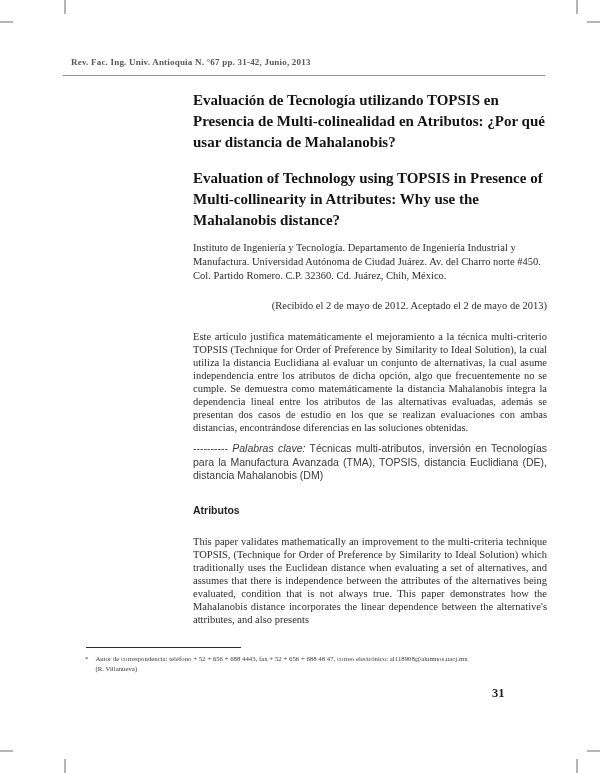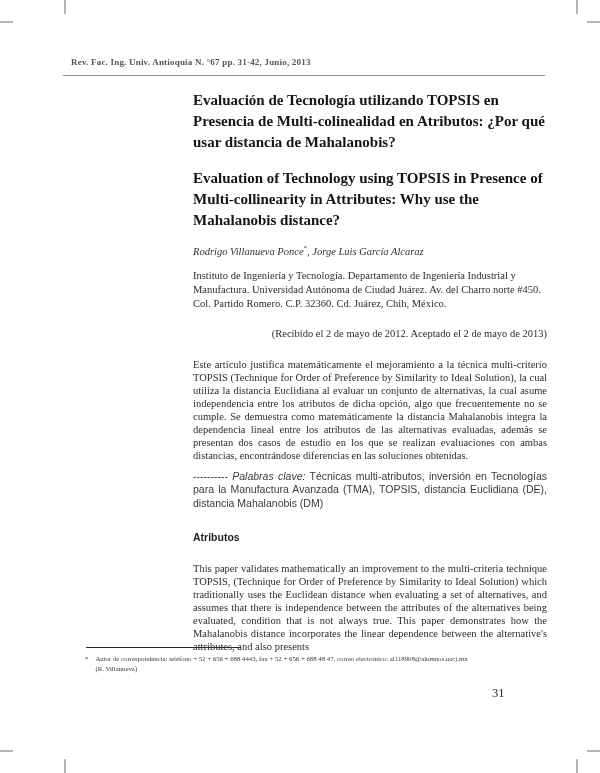--- a/index.html
+++ b/index.html
@@ -69,21 +69,21 @@
     }
     .footnote {
       position: absolute; left: 85px; top: 654px; width: 462px;
       font-size: 6.8px; line-height: 9.5px; color: #3a3a3a;
       display: flex; gap: 7px;
     }
     .footnote .fn-marker { flex: 0 0 auto; }
 
     .pageno {
       position: absolute; left: 492px; top: 686px;
-      font-size: 12.5px; font-weight: normal; color: #1f1f1f;
+      font-size: 12.5px; font-weight: bold; color: #1f1f1f;
     }
   </style>
 </head>
 <body>
 
 <div class="crop tl-v"></div>
 <div class="crop tl-h"></div>
 <div class="crop tr-v"></div>
 <div class="crop tr-h"></div>
 <div class="crop bl-h"></div>
@@ -91,21 +91,20 @@
 <div class="crop br-h"></div>
 <div class="crop br-v"></div>
 
 <div class="journal-header">Rev. Fac. Ing. Univ. Antioquia N. °67 pp. 31-42, Junio, 2013</div>
 <div class="header-rule"></div>
 
 <div class="main">
   <div class="title title-es">Evaluación de Tecnología utilizando TOPSIS en Presencia de Multi-colinealidad en Atributos: ¿Por qué usar distancia de Mahalanobis?</div>
   <div class="title title-en">Evaluation of Technology using TOPSIS in Presence of Multi-collinearity in Attributes: Why use the Mahalanobis distance?</div>
 
-  <div class="authors"><span>Rodrigo Villanueva Ponce</span><sup>*</sup><span>, Jorge Luis García Alcaraz</span></div>
 
   <div class="affiliation">Instituto de Ingeniería y Tecnología. Departamento de Ingeniería Industrial y Manufactura. Universidad Autónoma de Ciudad Juárez. Av. del Charro norte #450. Col. Partido Romero. C.P. 32360. Cd. Juárez, Chih, México.</div>
 
   <div class="received">(Recibido el 2 de mayo de 2012. Aceptado el 2 de mayo de 2013)</div>
 
   <div class="para">Este artículo justifica matemáticamente el mejoramiento a la técnica multi-criterio TOPSIS (Technique for Order of Preference by Similarity to Ideal Solution), la cual utiliza la distancia Euclidiana al evaluar un conjunto de alternativas, la cual asume independencia entre los atributos de dicha opción, algo que frecuentemente no se cumple. Se demuestra como matemáticamente la distancia Mahalanobis integra la dependencia lineal entre los atributos de las alternativas evaluadas, además se presentan dos casos de estudio en los que se realizan evaluaciones con ambas distancias, encontrándose diferencias en las soluciones obtenidas.</div>
 
   <div class="keywords"><span>----------</span> <span class="kw-label">Palabras clave:</span> <span>Técnicas multi-atributos, inversión en Tecnologías para la Manufactura Avanzada (TMA), TOPSIS, distancia Euclidiana (DE), distancia Mahalanobis (DM)</span></div>
 
   <div class="sec-heading abstract-heading">Atributos</div>

